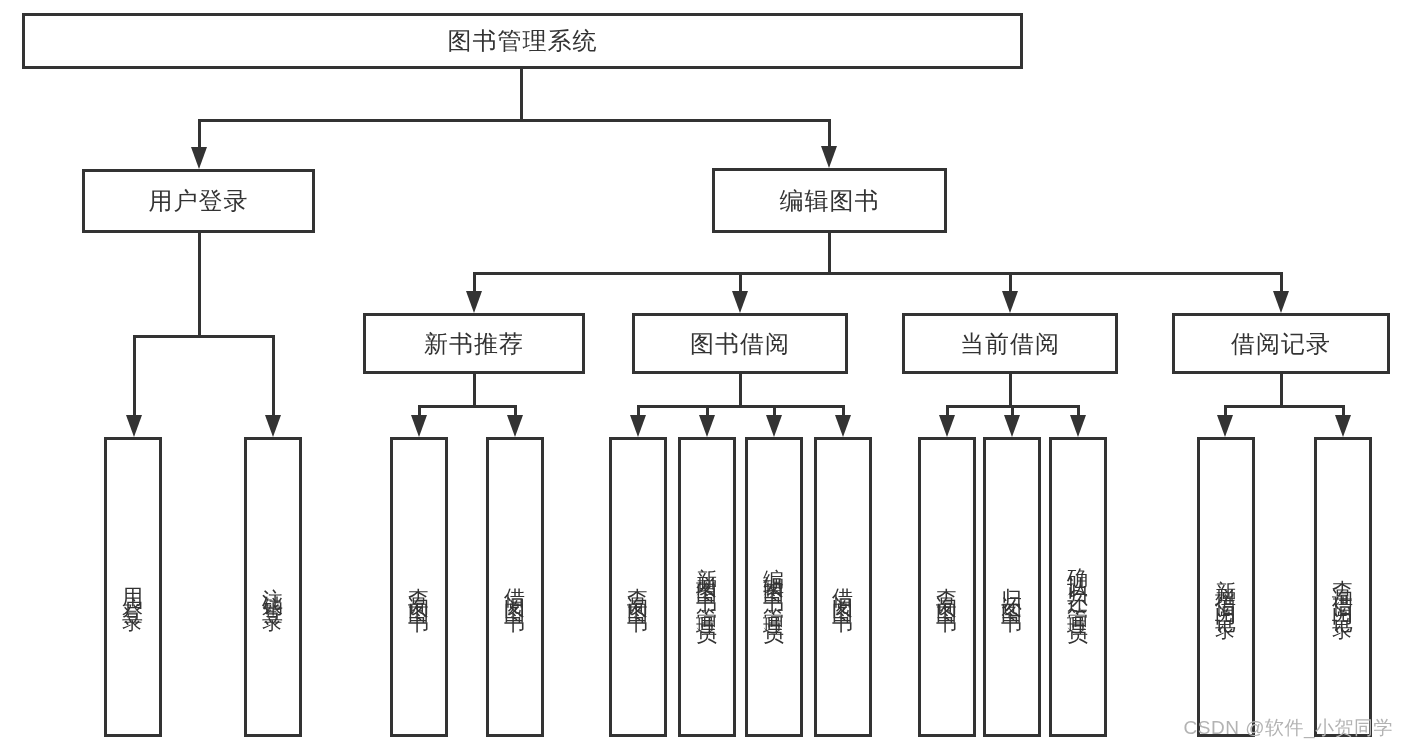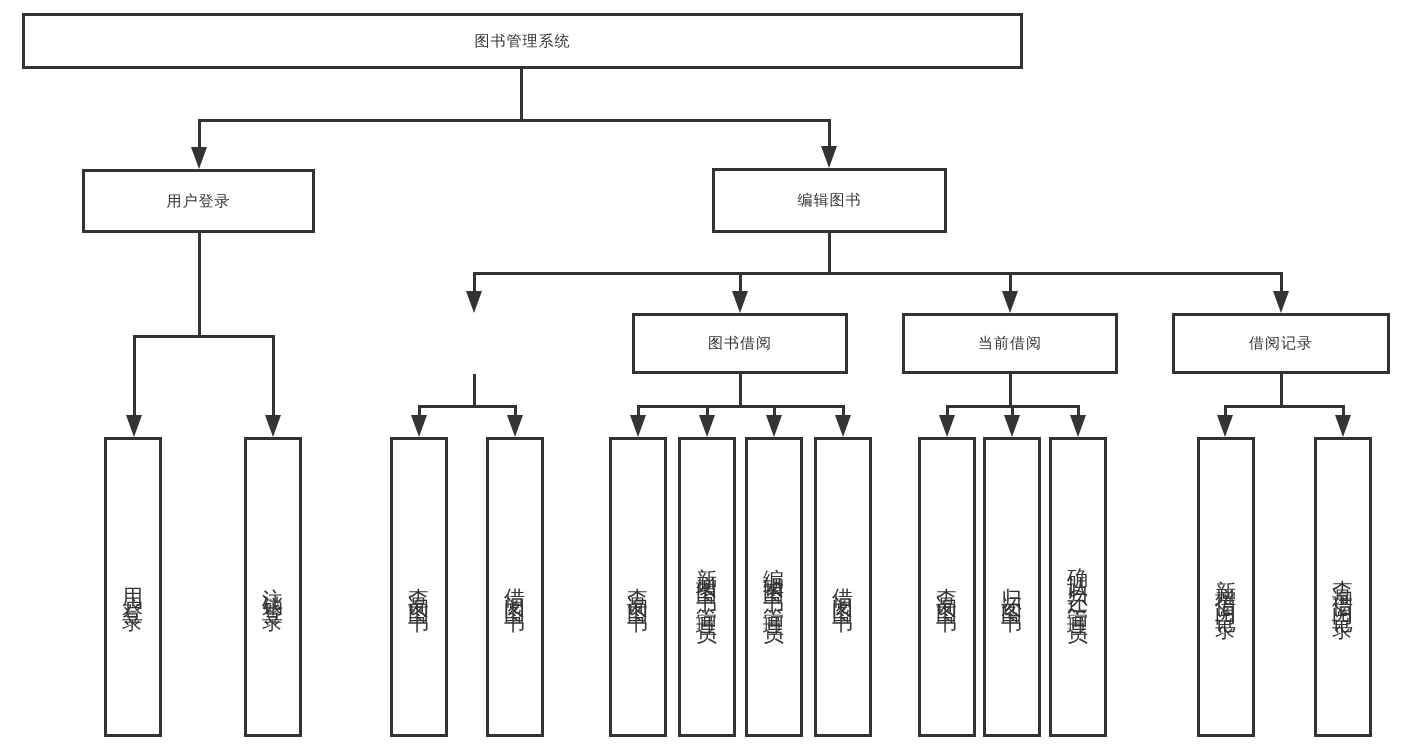--- a/index.html
+++ b/index.html
@@ -14,21 +14,21 @@
   .box {
     position: absolute;
     box-sizing: border-box;
     border: 3px solid #333333;
     background: #ffffff;
     display: flex;
     align-items: center;
     justify-content: center;
   }
   .hlabel {
-    font-size: 15px;
+    font-size: 24px;
     color: #333333;
     letter-spacing: 1px;
     white-space: nowrap;
   }
   .vbox { width: 58px; height: 300px; top: 437px; }
   .vlabel {
     writing-mode: vertical-lr;
     text-orientation: mixed;
     font-size: 21px;
     letter-spacing: 8px;
@@ -64,20 +64,23 @@
     <span class="hlabel">图书管理系统</span>
   </div>
 
   <div class="box" style="left:82px;top:169px;width:233px;height:64px">
     <span class="hlabel">用户登录</span>
   </div>
   <div class="box" style="left:712px;top:168px;width:235px;height:65px">
     <span class="hlabel">编辑图书</span>
   </div>
 
+  <div class="box" style="left:363px;top:313px;width:222px;height:61px">
+    <span class="hlabel">新书推荐</span>
+  </div>
   <div class="box" style="left:632px;top:313px;width:216px;height:61px">
     <span class="hlabel">图书借阅</span>
   </div>
   <div class="box" style="left:902px;top:313px;width:216px;height:61px">
     <span class="hlabel">当前借阅</span>
   </div>
   <div class="box" style="left:1172px;top:313px;width:218px;height:61px">
     <span class="hlabel">借阅记录</span>
   </div>
 
@@ -177,14 +180,15 @@
   <div class="vl" style="left:1077px;top:405px;height:13px"></div>
   <div class="ah" style="left:1070px;top:415px"></div>
 
   <div class="vl" style="left:1280px;top:374px;height:33px"></div>
   <div class="hl" style="left:1225px;top:405px;width:120px"></div>
   <div class="vl" style="left:1224px;top:405px;height:13px"></div>
   <div class="ah" style="left:1217px;top:415px"></div>
   <div class="vl" style="left:1342px;top:405px;height:13px"></div>
   <div class="ah" style="left:1335px;top:415px"></div>
 
+  <div class="watermark">CSDN @软件_小贺同学</div>
 
 </div>
 
 </body></html>

